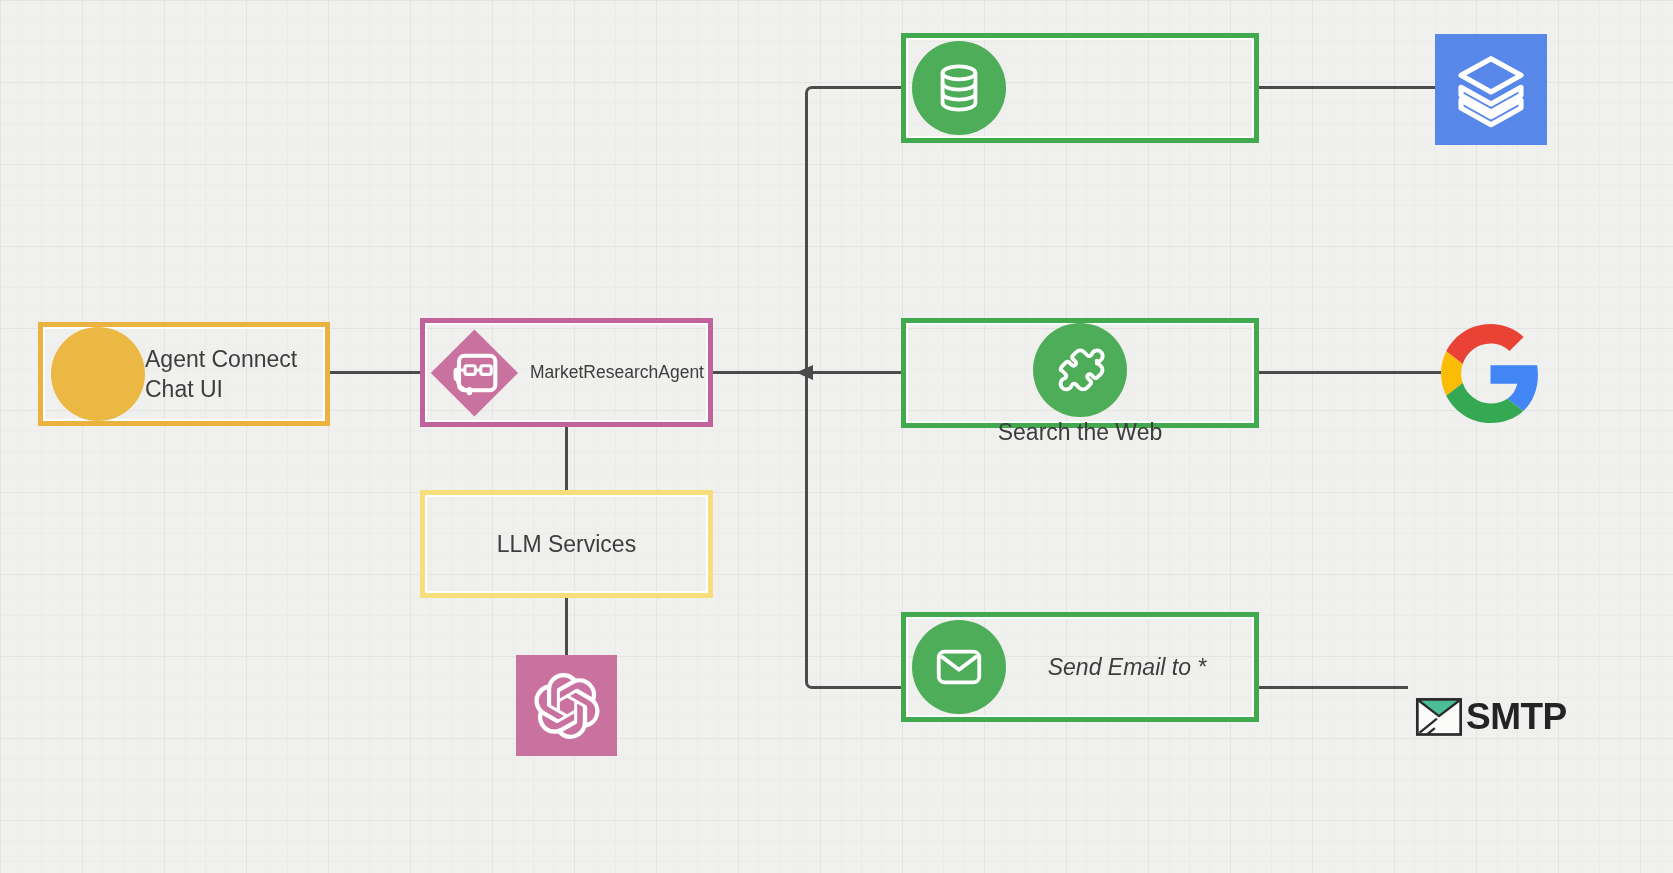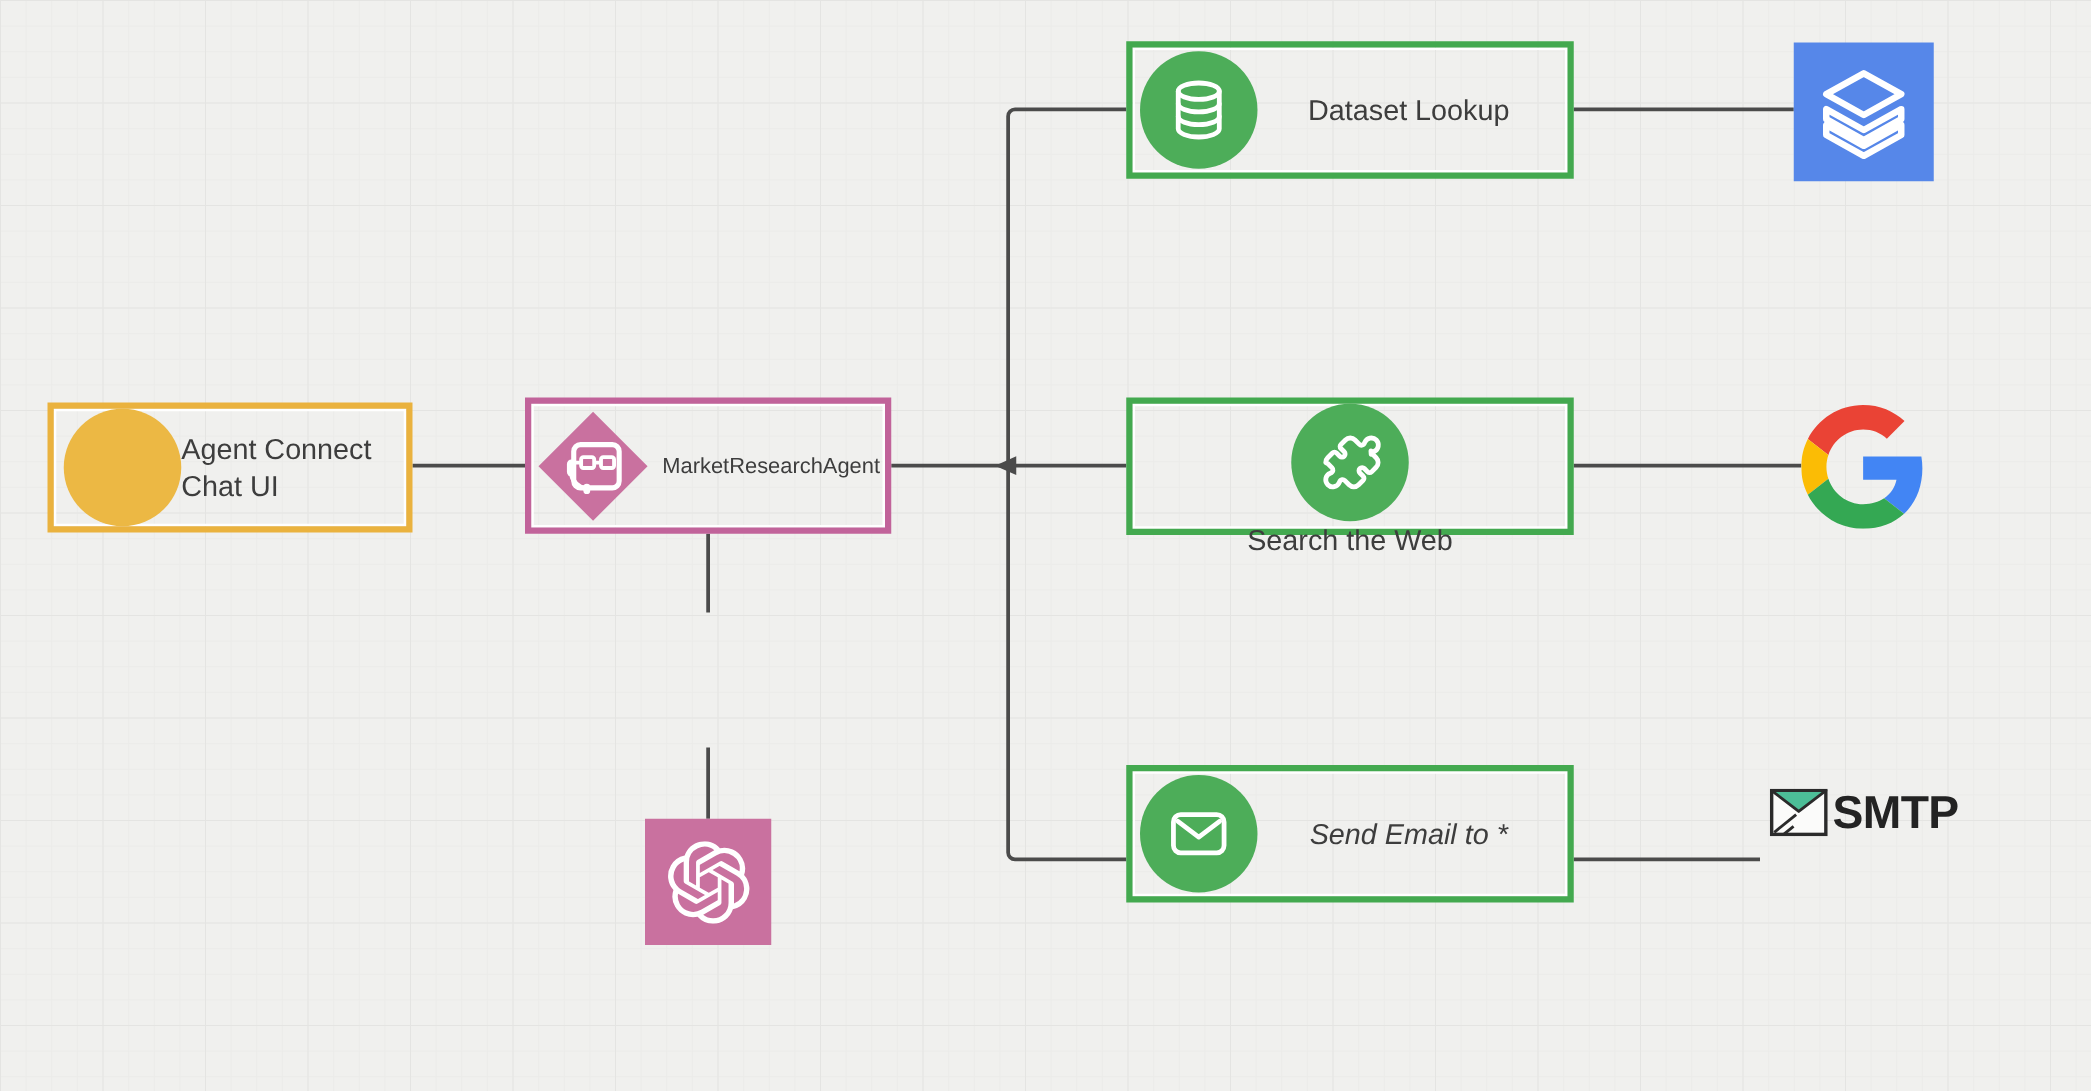--- a/index.html
+++ b/index.html
@@ -37,21 +37,21 @@
   .openai{left:516px;top:655px;width:101px;height:101px;background:#C9719F;display:flex;align-items:center;justify-content:center;position:absolute;}
   
   .tool{width:358px;height:110px;left:901px;border:5px solid #43A94F;padding:0 6px;}
   .tool.t0{top:33px;} .tool.t1{top:318px;flex-direction:column;} .tool.t2{top:612px;font-style:italic;}
   .tool .circle{width:94px;height:94px;border-radius:50%;background:#4DAD59;flex:0 0 auto;
     display:flex;align-items:center;justify-content:center;}
   .tool .label{flex:1;text-align:center;}
   
   .stack{left:1435px;top:34px;width:112px;height:111px;background:#5687E9;display:flex;align-items:center;justify-content:center;position:absolute;}
   .google{left:1441px;top:324px;width:99px;height:99px;position:absolute;}
-  .smtp{left:1414px;top:624px;height:52px;display:flex;align-items:center;position:absolute;}
+  .smtp{left:1414px;top:696px;height:52px;display:flex;position:absolute;}
   .smtp .smtp-text{font-size:37px;font-weight:700;color:#232323;letter-spacing:-.5px;margin-left:2px;}
   .wires{position:absolute;left:0;top:0;pointer-events:none;}
 </style>
 </head>
 <body>
 
 <div class="canvas">
 
   <svg class="wires" width="1673" height="873" viewBox="0 0 1673 873">
     <g stroke="#4b4b4b" stroke-width="3" fill="none">
@@ -80,37 +80,39 @@
       <rect x="39.5" y="42" width="11.5" height="9.5" rx="2" fill="none" stroke="#fff" stroke-width="3.4"></rect>
       <rect x="57" y="42" width="11.5" height="9.5" rx="2" fill="none" stroke="#fff" stroke-width="3.4"></rect>
       <line x1="51" y1="46.8" x2="57" y2="46.8" stroke="#fff" stroke-width="3.4"></line>
       <line x1="33" y1="46.8" x2="39.5" y2="46.8" stroke="#fff" stroke-width="3.4"></line>
       <path d="M31 57 a14.5 14.5 0 0 0 12.5 12.5" fill="none" stroke="#fff" stroke-width="4"></path>
       <rect x="41.5" y="65.5" width="6" height="9" rx="3" fill="#fff"></rect>
     </svg>
     <div class="label">MarketResearchAgent</div>
   </div>
 
+  <div class="node llm">
+    <div class="label">LLM Services</div>
+  </div>
 
   <div class="openai">
     <svg width="66" height="66" viewBox="0 0 24 24">
       <path fill="#ffffff" d="M22.2819 9.8211a5.9847 5.9847 0 0 0-.5157-4.9108 6.0462 6.0462 0 0 0-6.5098-2.9A6.0651 6.0651 0 0 0 4.9807 4.1818a5.9847 5.9847 0 0 0-3.9977 2.9 6.0462 6.0462 0 0 0 .7427 7.0966 5.98 5.98 0 0 0 .511 4.9107 6.051 6.051 0 0 0 6.5146 2.9001A5.9847 5.9847 0 0 0 13.2599 24a6.0557 6.0557 0 0 0 5.7718-4.2058 5.9894 5.9894 0 0 0 3.9977-2.9001 6.0557 6.0557 0 0 0-.7475-7.0729zm-9.022 12.6081a4.4755 4.4755 0 0 1-2.8764-1.0408l.1419-.0804 4.7783-2.7582a.7948.7948 0 0 0 .3927-.6813v-6.7369l2.02 1.1686a.071.071 0 0 1 .038.0615v5.5826a4.504 4.504 0 0 1-4.4945 4.4849zm-9.6607-4.1254a4.4708 4.4708 0 0 1-.5346-3.0137l.142.0852 4.783 2.7582a.7712.7712 0 0 0 .7806 0l5.8428-3.3685v2.3324a.0804.0804 0 0 1-.0332.0615L9.74 19.9502a4.4992 4.4992 0 0 1-6.1408-1.6464zM2.3408 7.8956a4.485 4.485 0 0 1 2.3655-1.9728V11.6a.7664.7664 0 0 0 .3879.6765l5.8144 3.3543-2.0201 1.1685a.0757.0757 0 0 1-.071 0l-4.8303-2.7865A4.504 4.504 0 0 1 2.3408 7.8956zm16.5963 3.8558L13.1038 8.364 15.1192 7.2a.0757.0757 0 0 1 .071 0l4.8303 2.7913a4.4944 4.4944 0 0 1-.6765 8.1042v-5.6772a.79.79 0 0 0-.407-.667zm2.0107-3.0231l-.142-.0852-4.7735-2.7818a.7759.7759 0 0 0-.7854 0L9.409 9.2297V6.8974a.0662.0662 0 0 1 .0284-.0615l4.8303-2.7866a4.4992 4.4992 0 0 1 6.6802 4.66zM8.3065 12.863l-2.02-1.1638a.0804.0804 0 0 1-.038-.0567V6.0742a4.4992 4.4992 0 0 1 7.3757-3.4537l-.142.0805L8.704 5.459a.7948.7948 0 0 0-.3927.6813zm1.0976-2.3654l2.602-1.4998 2.6069 1.4998v2.9994l-2.5974 1.4997-2.6067-1.4997z"></path>
     </svg>
   </div>
 
   <div class="node tool t0">
     <div class="circle">
       <svg width="54" height="54" viewBox="0 0 24 24" fill="none" stroke="#fff" stroke-width="1.7" stroke-linecap="round">
         <ellipse cx="12" cy="5.3" rx="7.3" ry="2.9"></ellipse>
         <path d="M4.7 5.3v13.4c0 1.6 3.27 2.9 7.3 2.9s7.3-1.3 7.3-2.9V5.3"></path>
         <path d="M4.7 9.8c0 1.6 3.27 2.9 7.3 2.9s7.3-1.3 7.3-2.9"></path>
         <path d="M4.7 14.3c0 1.6 3.27 2.9 7.3 2.9s7.3-1.3 7.3-2.9"></path>
       </svg>
     </div>
-    <div class="label">Dataset Lookup</div>
   </div>
 
   <div class="node tool t1">
     <div class="circle">
       <svg width="54" height="54" viewBox="0 0 24 24" fill="none" stroke="#fff" stroke-width="1.7" stroke-linejoin="round">
         <path d="M19.439 7.85c-.049.322.059.648.289.878l1.568 1.568c.47.47.706 1.087.706 1.704s-.235 1.233-.706 1.704l-1.611 1.611a.98.98 0 0 1-1.414 0l-1.172-1.171a1.12 1.12 0 0 0-1.584 0c-.438.437-.438 1.146 0 1.584l1.171 1.172a.98.98 0 0 1 0 1.414l-1.611 1.611c-.47.47-1.087.706-1.704.706s-1.233-.235-1.704-.706l-1.568-1.568a1.027 1.027 0 0 0-.877-.29c-.493.074-.84.504-1.02.968a2.5 2.5 0 1 1-3.237-3.237c.464-.18.894-.527.967-1.02a1.026 1.026 0 0 0-.289-.877l-1.568-1.568A2.402 2.402 0 0 1 3.37 12c0-.617.236-1.234.706-1.704L5.77 8.602a.98.98 0 0 1 1.414 0l1.172 1.171c.437.437 1.146.437 1.584 0 .437-.438.437-1.147 0-1.584L8.768 7.017a.98.98 0 0 1 0-1.414l1.611-1.611c.47-.47 1.087-.706 1.704-.706s1.233.235 1.704.706l1.568 1.568c.23.23.556.338.877.29.493-.074.84-.504 1.02-.968a2.5 2.5 0 1 1 3.237 3.237c-.464.18-.894.527-.967 1.02Z"></path>
       </svg>
     </div>
     <div class="label">Search the Web</div>
   </div>

